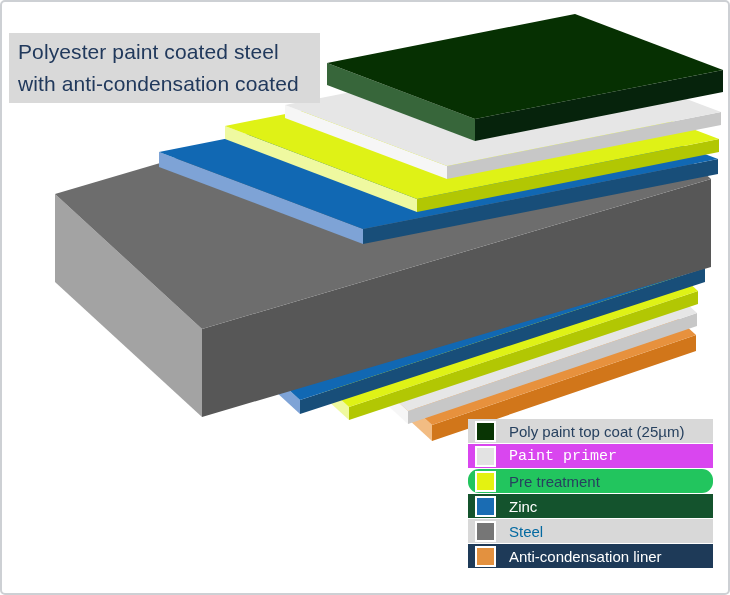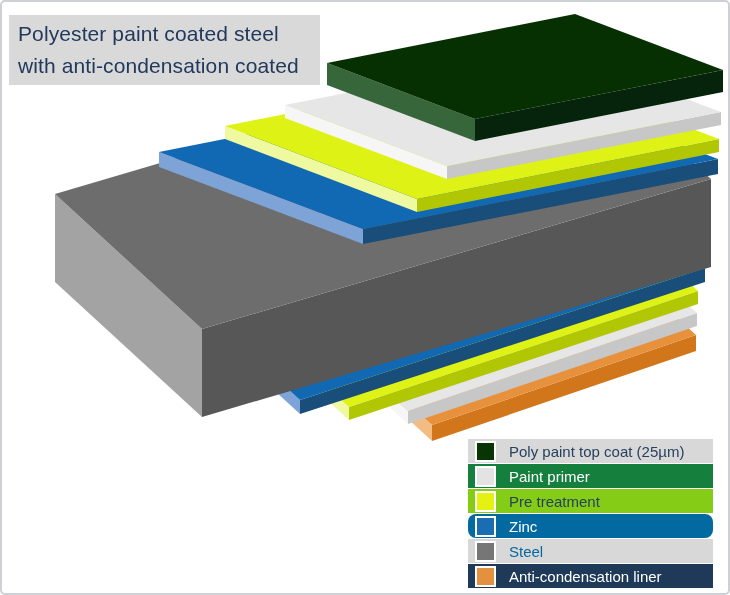--- a/index.html
+++ b/index.html
@@ -9,31 +9,31 @@
     box-sizing:border-box;
     background:#ffffff;
     border:2px solid #cdd0d4;
     border-radius:5px;
     overflow:hidden;
     font-family:"Liberation Sans", sans-serif;
   }
   #diagram-svg{position:absolute;left:0;top:0;}
   .title-box{
     position:absolute;
-    left:7px;top:13px;
+    left:7px;top:31px;
     width:311px;height:70px;
     box-sizing:border-box;
     padding:3px 6px 0 9px;
     font-size:21px;
     line-height:32px;
     letter-spacing:0.1px;
   }
   .legend{
     position:absolute;
-    left:466px;top:437px;
+    left:466px;top:417px;
     width:245px;
   }
   .legend-row{
     display:flex;
     align-items:center;
     height:24px;
     margin-bottom:1px;
     font-size:15px;
   }
   .legend-swatch{
@@ -85,29 +85,29 @@
   <div class="title-box" style="background: rgb(217, 217, 217); color: rgb(33, 57, 92);">
     <div>Polyester paint coated steel</div>
     <div>with anti-condensation coated</div>
   </div>
 
   <div class="legend">
       <div class="legend-row" style="background: rgb(216, 216, 216); color: rgb(39, 65, 95);">
         <span class="legend-swatch" style="background: rgb(9, 53, 4);"></span>
         <span class="legend-label">Poly paint top coat (25µm)</span>
       </div>
-      <div class="legend-row" style="background: #15803d; color: rgb(255, 255, 255);">
+      <div class="legend-row" style="background: #d946ef; color: rgb(255, 255, 255); font-family: Liberation Mono, monospace;">
         <span class="legend-swatch" style="background: rgb(227, 227, 227);"></span>
         <span class="legend-label">Paint primer</span>
       </div>
-      <div class="legend-row" style="background: #84cc16; color: rgb(39, 65, 95);">
+      <div class="legend-row" style="background: #22c55e; color: rgb(39, 65, 95); border-radius: 11px;">
         <span class="legend-swatch" style="background: rgb(228, 242, 17);"></span>
         <span class="legend-label">Pre treatment</span>
       </div>
-      <div class="legend-row" style="background: #0369a1; color: rgb(255, 255, 255); border-radius: 8px;">
+      <div class="legend-row" style="background: #14532d; color: rgb(255, 255, 255);">
         <span class="legend-swatch" style="background: rgb(26, 108, 179);"></span>
         <span class="legend-label">Zinc</span>
       </div>
       <div class="legend-row" style="background: rgb(216, 216, 216); color: #0369a1;">
         <span class="legend-swatch" style="background: rgb(118, 118, 118);"></span>
         <span class="legend-label">Steel</span>
       </div>
       <div class="legend-row" style="background: rgb(30, 58, 88); color: #ffffff;">
         <span class="legend-swatch" style="background: rgb(227, 145, 63);"></span>
         <span class="legend-label">Anti-condensation liner</span>

